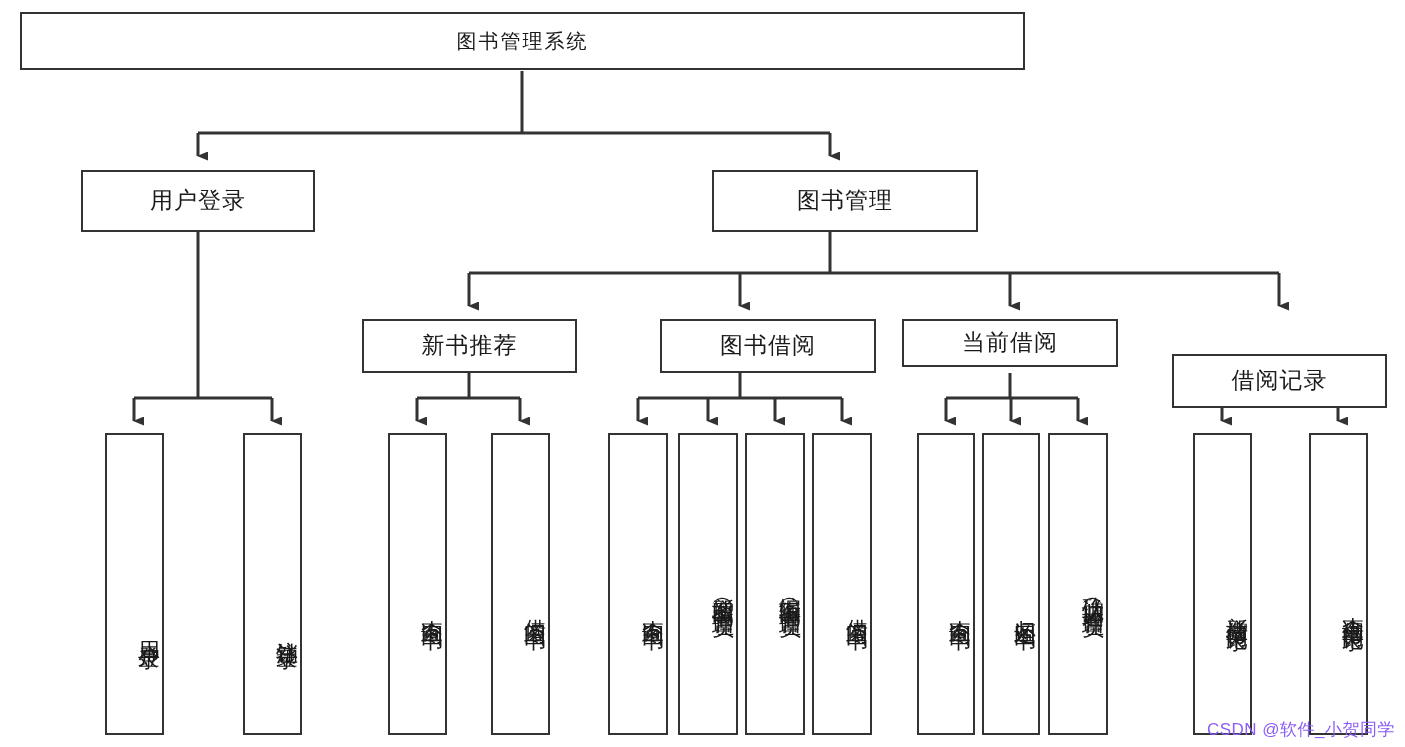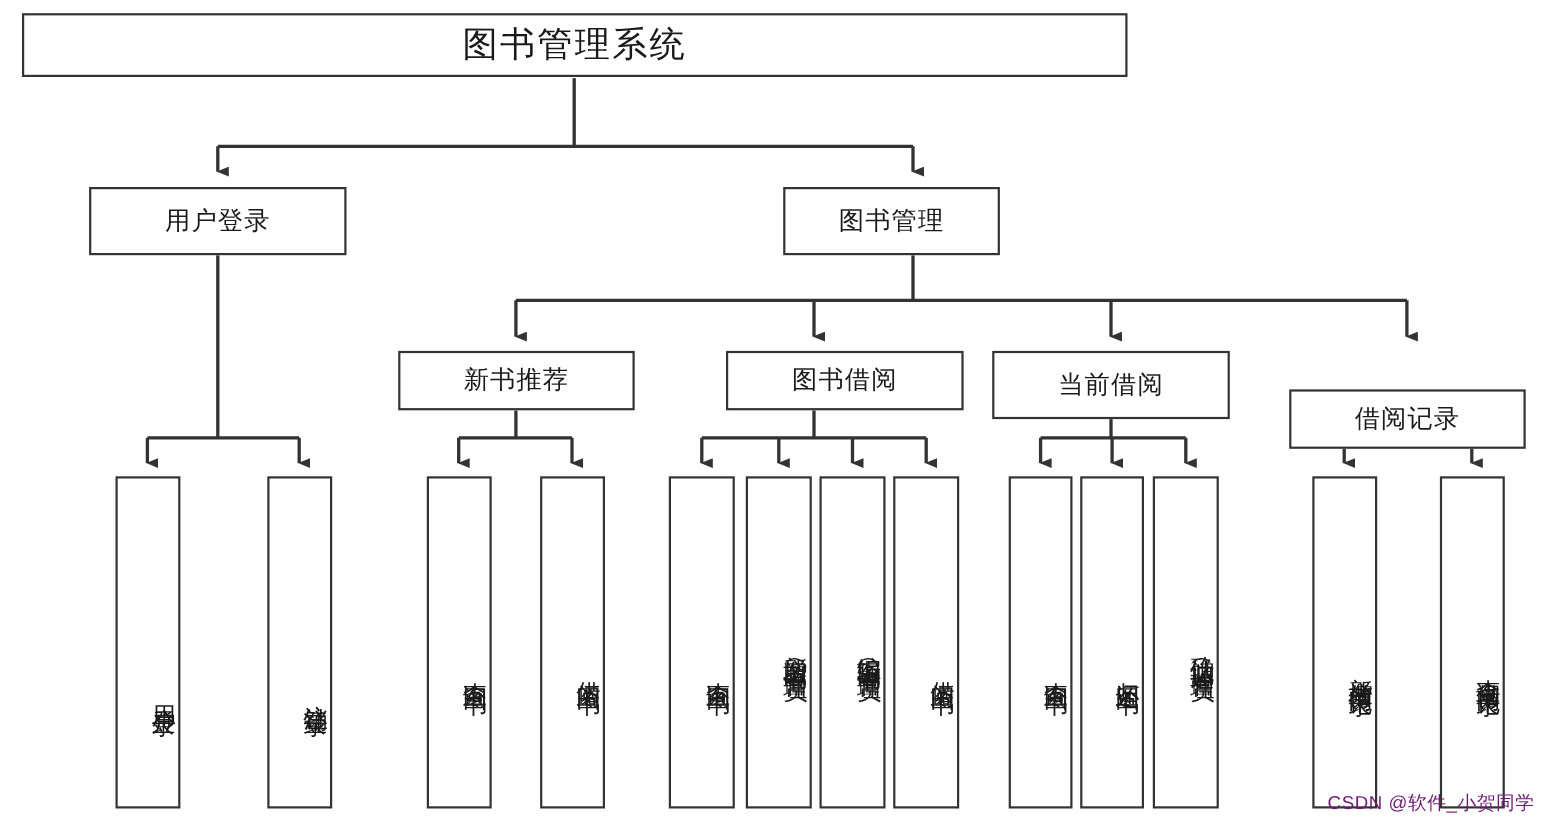--- a/index.html
+++ b/index.html
@@ -49,29 +49,29 @@
     line-height: 1.15;
     letter-spacing: 3px;
     align-items: flex-start;
     padding-top: 6px;
     justify-content: center;
   }
   .node-v.pad-top-lg { padding-top: 90px; }
   .node-v.pad-top-md { padding-top: 48px; }
   .node-v.pad-top-sm { padding-top: 16px; }
   .node-title {
-    font-size: 32px;
+    font-size: 20px;
     letter-spacing: 2px;
   }
   #watermark {
     position: absolute;
     right: 10px;
     bottom: 6px;
     font-size: 17px;
-    color: #701a75;
+    color: #8b5cf6;
     letter-spacing: 0.5px;
     white-space: nowrap;
     user-select: none;
   }
 </style>
 </head>
 <body>
 
 <div id="diagram-root">
 
@@ -121,25 +121,25 @@
       <path d="M 1279,373 L 1279,398"></path>
       <path d="M 1222,398 L 1338,398"></path>
       <path d="M 1222,398 L 1222,421" marker-end="url(#arrowhead)"></path>
       <path d="M 1338,398 L 1338,421" marker-end="url(#arrowhead)"></path>
     </g>
   </svg>
 
   <div class="node node-h node-title" style="left:20px; top:12px; width:1005px; height:58px;">图书管理系统</div>
 
   <div class="node node-h" style="left:81px; top:170px; width:234px; height:62px;">用户登录</div>
-  <div class="node node-h" style="left:712px; top:170px; width:197px; height:62px;">图书管理</div>
+  <div class="node node-h" style="left:712px; top:170px; width:266px; height:62px;">图书管理</div>
 
   <div class="node node-h" style="left:362px; top:319px; width:215px; height:54px;">新书推荐</div>
   <div class="node node-h" style="left:632px; top:319px; width:216px; height:54px;margin-left:28px;">图书借阅</div>
-  <div class="node node-h" style="left:902px; top:319px; width:216px; height:62px;">当前借阅</div>
+  <div class="node node-h" style="left:902px; top:319px; width:216px; height:48px;">当前借阅</div>
   <div class="node node-h" style="left:1172px; top:319px; width:215px; height:54px;margin-top:35px;">借阅记录</div>
 
   <div class="node node-v pad-top-lg" style="left:105px; top:433px; width:59px; height:302px;">用户登录</div>
   <div class="node node-v pad-top-lg" style="left:243px; top:433px; width:59px; height:302px;">注销登录</div>
 
   <div class="node node-v pad-top-md" style="left:388px; top:433px; width:59px; height:302px;">查询图书</div>
   <div class="node node-v pad-top-md" style="left:491px; top:433px; width:59px; height:302px;">借阅图书</div>
 
   <div class="node node-v pad-top-md" style="left:608px; top:433px; width:60px; height:302px;">查询图书</div>
   <div class="node node-v pad-top-sm" style="left:678px; top:433px; width:60px; height:302px;">新增图书（管理员）</div>

